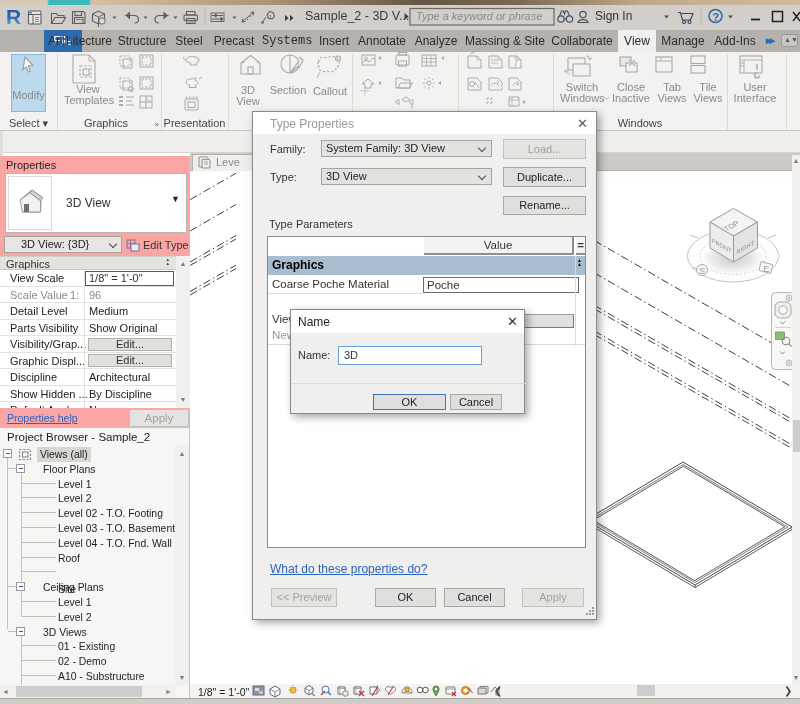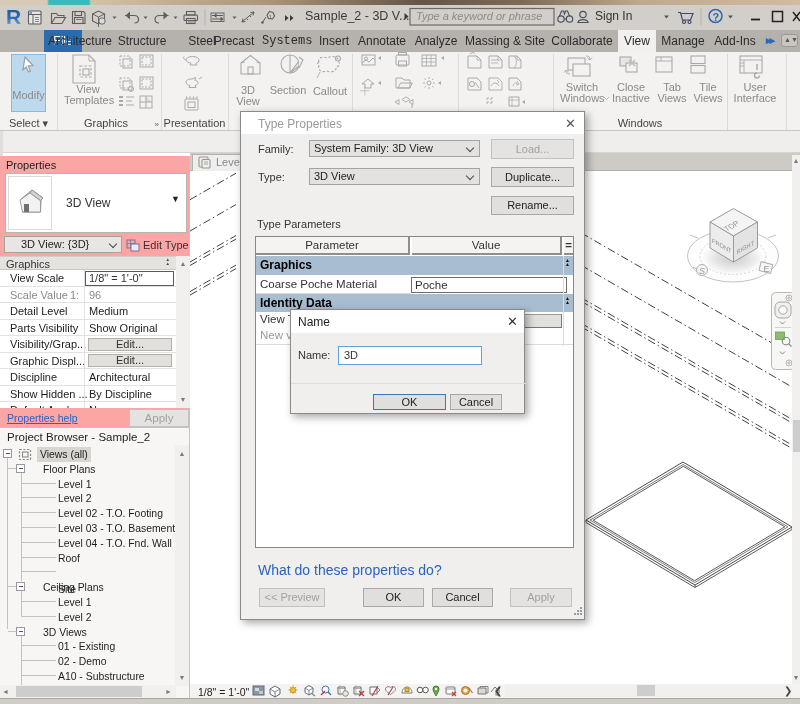--- a/index.html
+++ b/index.html
@@ -149,21 +149,21 @@
     <path d="M751 19.5h9" stroke="#222" stroke-width="1.8" fill="none"></path>
     <rect x="772.5" y="11.5" width="10" height="10" fill="none" stroke="#222" stroke-width="1.5"></rect>
     <path d="M793 12l7 9M800 12l-7 9" stroke="#222" stroke-width="1.4" fill="none"></path>
   </svg>
 </div>
 
 <div class="abs" id="tabrow">
   <div class="tab file" style="left:4px; width:38px;margin-left:40px;">File</div>
   <div class="tab" style="left:47px; width:66px;">Architecture</div>
   <div class="tab" style="left:116px; width:52px;">Structure</div>
-  <div class="tab" style="left:172px; width:34px;margin-left:13px;">Steel</div>
+  <div class="tab" style="left:172px; width:34px;">Steel</div>
   <div class="tab" style="left:211px; width:46px;">Precast</div>
   <div class="tab" style="left:262px; width:48px;font-family:Liberation Mono, monospace;">Systems</div>
   <div class="tab" style="left:315px; width:38px;">Insert</div>
   <div class="tab" style="left:356px; width:52px;">Annotate</div>
   <div class="tab" style="left:413px; width:46px;">Analyze</div>
   <div class="tab" style="left:464px; width:82px;">Massing &amp; Site</div>
   <div class="tab" style="left:550px; width:64px;">Collaborate</div>
   <div class="tab active" style="left:618px; width:38px;">View</div>
   <div class="tab" style="left:660px; width:46px;">Manage</div>
   <div class="tab" style="left:712px; width:46px;">Add-Ins</div>
@@ -503,52 +503,50 @@
       </g>
     </svg>
     <div class="abs" style="left:304px; top:1px; color:#444; font-size:10px;">❮</div>
     <div class="abs sb" style="left:315px; top:0; width:287px; height:13px;">
       <div class="sbthumb" style="position:absolute; left:132px; top:1px; width:18px; height:11px;"></div>
     </div>
     <div class="abs" style="left:594px; top:1px; color:#444; font-size:10px;">❯</div>
   </div>
 </div>
 
-<div class="dlg" id="typeprops" style="left:240px; top:111px; width:345px; height:509px;">
+<div class="dlg" id="typeprops" style="left:252px; top:111px; width:345px; height:509px;">
   <div class="dlgtitle"></div>
   <div class="abs" style="left:17px; top:5px; font-size:12px; color:#9a9a9a;">Type Properties</div>
   <div class="abs" style="left:324px; top:4px; font-size:13px; color:#555;">✕</div>
 
   <div class="abs" style="left:17px; top:31px;">Family:</div>
   <div class="combo" style="left:68px; top:28px; width:171px;">System Family: 3D View<span class="cvn"></span></div>
   <div class="btn dis" style="left:250px; top:27px; width:83px; height:20px; line-height:18px;">Load...</div>
 
   <div class="abs" style="left:17px; top:59px;">Type:</div>
   <div class="combo" style="left:68px; top:56px; width:171px;">3D View<span class="cvn"></span></div>
   <div class="btn" style="left:250px; top:55px; width:83px; height:20px; line-height:18px;">Duplicate...</div>
   <div class="btn" style="left:250px; top:84px; width:83px; height:19px; line-height:17px;">Rename...</div>
 
   <div class="abs" style="left:16px; top:106px;">Type Parameters</div>
 
   <div class="abs" style="left:14px; top:124px; width:319px; height:312px; background:#fff; border:1px solid #888785; font-size:11.5px;">
-    <div class="abs" style="left:0; top:0; width:154px; height:18px; background:#f4f3f1; border-right:2px solid #8f8e8c; border-bottom:2px solid #8f8e8c; text-align:center; line-height:17px;">Parameter</div>
     <div class="abs" style="left:156px; top:0; width:150px; height:18px; background:#f4f3f1; border-right:2px solid #8f8e8c; border-bottom:2px solid #8f8e8c; text-align:center; line-height:17px;">Value</div>
     <div class="abs" style="left:308px; top:0; width:9px; height:18px; background:#f4f3f1; border-bottom:2px solid #8f8e8c; text-align:center; line-height:17px; font-weight:bold;">=</div>
     <div class="abs grouprow" style="left:0; top:19px; width:317px; height:19px; line-height:19px; padding-left:4px; font-size:12px;">Graphics<span class="chev2">▲<br>▲</span></div>
     <div class="abs" style="left:0; top:38px; width:155px; height:19px; border-bottom:1px solid #dddbd9; line-height:18px; padding-left:4px;">Coarse Poche Material</div>
     <div class="abs" style="left:155px; top:39.5px; width:156px; height:16px; background:#fff; border:1px solid #6e6c6a; line-height:14px; padding-left:3px;">Poche</div>
-    <div class="abs grouprow" style="left:0; top:57px; width:317px; height:18px; line-height:18px; padding-left:4px; font-size:12px;">Identity Data<span class="chev2">▲<br>▲</span></div>
     <div class="abs" style="left:0; top:75px; width:155px; height:16px; line-height:15px; padding-left:4px;">View Te</div>
     <div class="abs" style="left:156px; top:76.5px; width:150px; height:14px; background:#e2e0dd; border:1px solid #9d9b98; border-bottom-color:#7a7876; border-right-color:#7a7876;"></div>
     <div class="abs" style="left:0; top:91px; width:155px; height:16px; line-height:15px; padding-left:4px; color:#9a9998;">New vie</div>
     <div class="abs" style="left:0; top:107px; width:317px; height:1px; background:#dddbd9;"></div>
     <div class="abs" style="left:307px; top:19px; width:1px; height:90px; background:#dddbd9;"></div>
   </div>
 
-  <div class="abs" style="left:17px; top:450px; color:#2a63c0; font-size:14px;">What do these properties do?</div>
+  <div class="abs" style="left:17px; top:450px; color:#2a63c0; text-decoration:underline; font-size:12px;">What do these properties do?</div>
 
   <div class="btn dis" style="left:18px; top:476px; width:66px; height:19px; line-height:17px;">&lt;&lt; Preview</div>
   <div class="btn" style="left:122px; top:476px; width:61px; height:19px; line-height:17px;">OK</div>
   <div class="btn" style="left:191px; top:476px; width:61px; height:19px; line-height:17px;">Cancel</div>
   <div class="btn dis" style="left:269px; top:476px; width:62px; height:19px; line-height:17px;">Apply</div>
   <svg class="abs" style="left:333px; top:495px;" width="9" height="9">
       <g fill="#9a9a98">
         <rect x="6" y="0" width="2" height="2"></rect>
         <rect x="3" y="3" width="2" height="2"></rect>
         <rect x="6" y="3" width="2" height="2"></rect>

